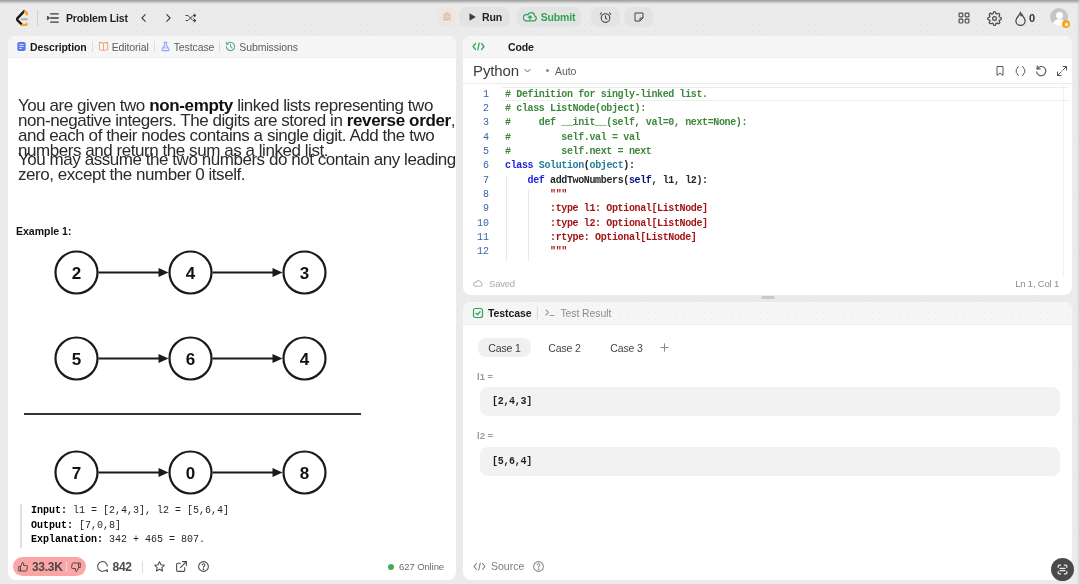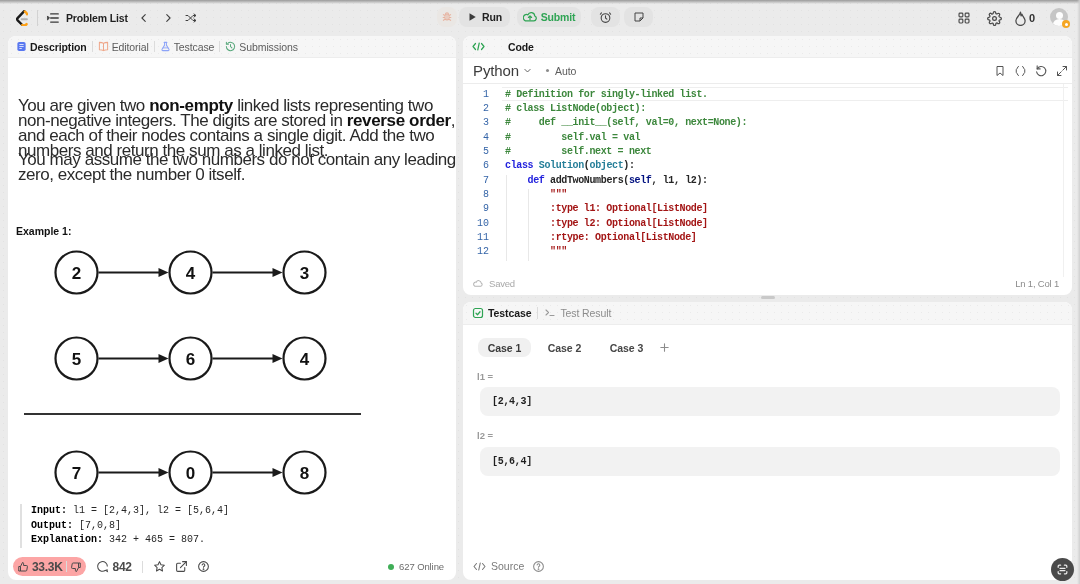--- a/index.html
+++ b/index.html
@@ -59,21 +59,21 @@
   .lnum { position:absolute; width:26px; text-align:right; color:#3565a8; letter-spacing:0; font-weight:400; }
   .cline { position:absolute; left:42px; white-space:pre; }
   .c-com { color:#3c873c; } .c-kw { color:#2222dd; font-weight:700; } .c-typ { color:#267f99; }
   .c-str { color:#a31515; } .c-par { color:#001080; }
   #cstatus { position:absolute; left:0; bottom:4px; width:100%; height:16px; display:flex;
      align-items:center; padding:0 13px 0 10px; font-size:9.5px; letter-spacing:-0.2px; color:#a8a8a8; }
 
   
   #tp { left:463px; top:302px; width:609px; height:278px; }
   #tp .phead { height:23px; display:flex; align-items:center; padding-left:9px; gap:4px; }
-  .casepill { position:absolute; height:19px; border-radius:8px; font-size:10.5px; letter-spacing:-0.1px; font-weight:700;
+  .casepill { position:absolute; height:19px; border-radius:8px; font-size:10.5px; letter-spacing:-0.1px; font-weight:400;
      display:flex; align-items:center; justify-content:center; color:#3a3a3a; }
   .tclabel { position:absolute; font-size:9.5px; color:#9a9a9a; font-weight:700; }
   .tcbox { position:absolute; left:17px; width:580px; height:29px; background:#f2f2f2; border-radius:8px;
      font-family:"Liberation Mono", monospace; font-size:10px; letter-spacing:-0.3px; font-weight:700;
      color:#1f1f1f; display:flex; align-items:center; padding-left:12px; }
   #tfoot { position:absolute; left:0; bottom:4px; width:100%; height:20px; display:flex;
      align-items:center; padding:0 10px; color:#8c8c8c; font-size:10.5px; }
   #shotbtn { position:absolute; left:1051px; top:558px; width:23px; height:23px; border-radius:12px;
      background:#4a4a4a; display:flex; align-items:center; justify-content:center; z-index:60; }
 

